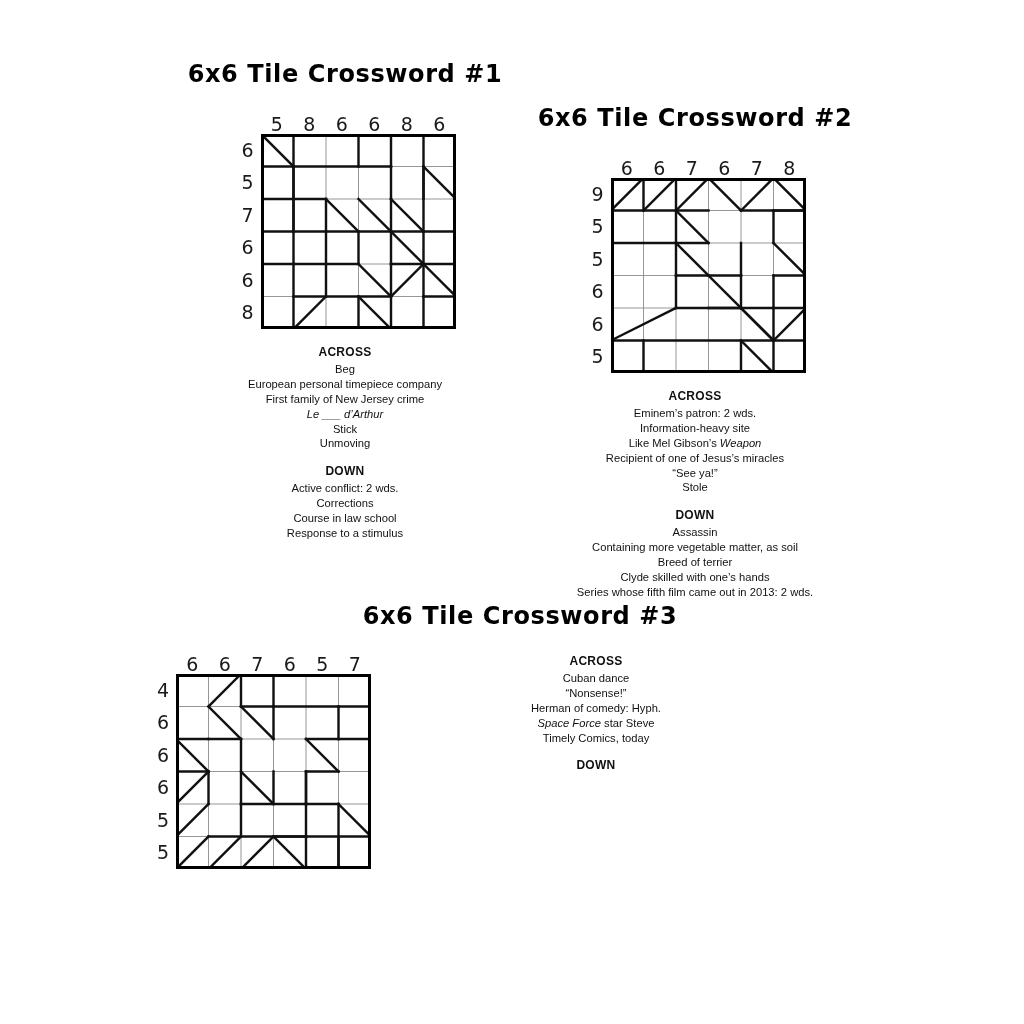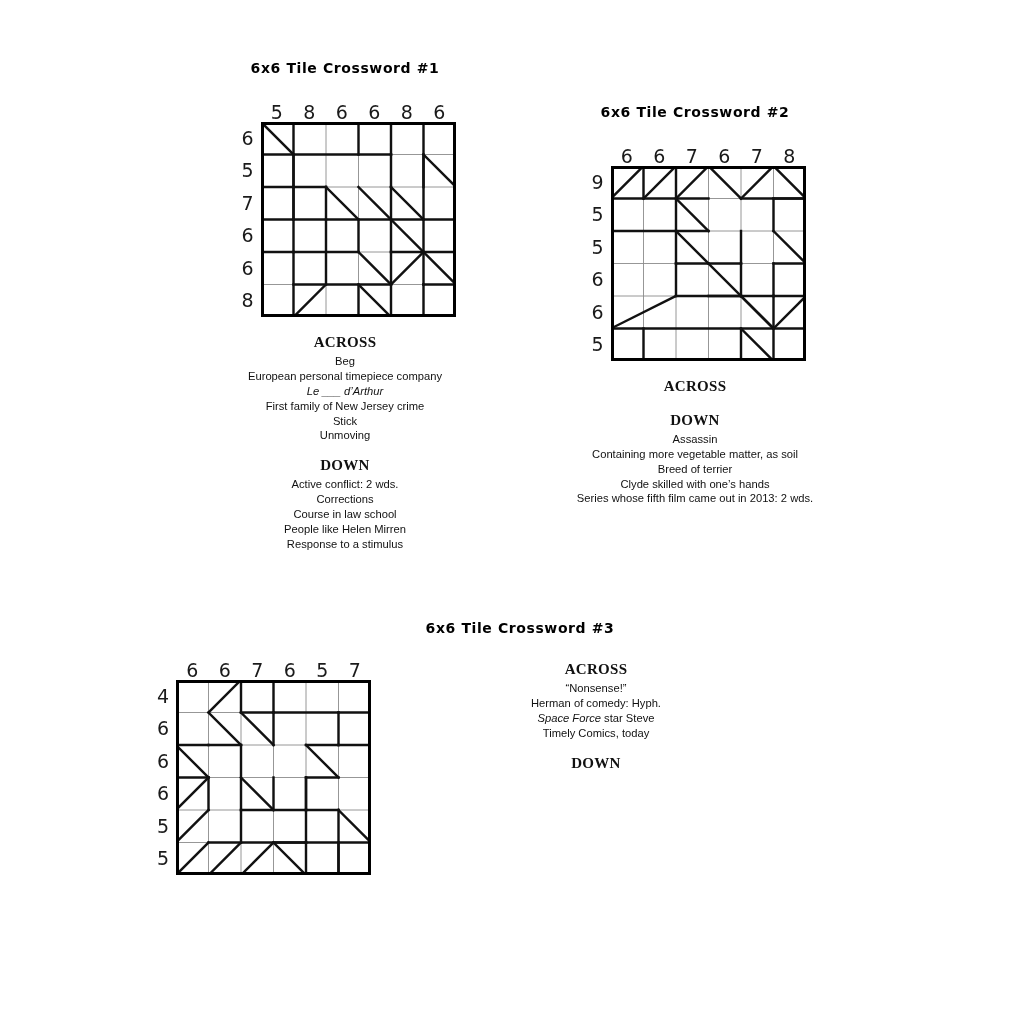--- a/index.html
+++ b/index.html
@@ -21,26 +21,26 @@
     width: 1024px;
     height: 1024px;
   }
 
   
   .puzzle {
     position: absolute;
   }
   #puzzle-1 { left: 150px; top: 60px;  width: 390px; }
   #puzzle-2 { left: 500px; top: 60px;  width: 390px; margin-top: 44px; }
-  #puzzle-3 { left: 150px; top: 620px; width: 740px; }
+  #puzzle-3 { left: 150px; top: 602px; width: 740px; }
 
   .puzzle-title {
     font-family: "DejaVu Sans", sans-serif;
     font-weight: bold;
-    font-size: 14px;
+    font-size: 24px;
     letter-spacing: 0.6px;
     text-align: center;
     color: #000;
     margin: 0 0 18px 0;
     white-space: nowrap;
   }
   #puzzle-3 .puzzle-title { margin-bottom: 16px; }
 
   
   .grid-wrap {
@@ -81,24 +81,23 @@
   
   .clues {
     text-align: center;
     font-size: 11.2px;
     line-height: 1.33;
     color: #111;
     margin-top: 16px;
   }
   .clue-head {
     font-weight: bold;
-    font-size: 15px;
+    font-size: 12px;
     letter-spacing: 0.3px;
     margin-bottom: 1px;
-    font-family: Liberation Serif, serif;
   }
   .clue-list {
     list-style: none;
     margin: 0 0 0 0;
     padding: 0;
   }
   .clue-list li {
     white-space: nowrap;
   }
   .clue-gap { height: 13px; }
@@ -205,32 +204,31 @@
             </g>
             <rect x="0.9" y="0.9" width="118.2" height="118.2" fill="none" stroke="#000000" stroke-width="1.9"></rect>
           </svg>
       </div>
     </div>
     <div class="clues">
       <div class="clue-head">ACROSS</div>
       <ul class="clue-list" id="p1-across">
           <li>Beg</li>
           <li>European personal timepiece company</li>
+          <li>First family of New Jersey crime</li>
           <li><i>Le ___ d’Arthur</i></li>
-          <li>First family of New Jersey crime</li>
           <li>Stick</li>
           <li>Unmoving</li>
         </ul>
       <div class="clue-gap"></div>
       <div class="clue-head">DOWN</div>
       <ul class="clue-list" id="p1-down">
           <li>Active conflict: 2 wds.</li>
           <li>Corrections</li>
           <li>Course in law school</li>
-          <li>People like Helen Mirren</li>
           <li>Response to a stimulus</li>
         </ul>
     </div>
   </section>
 
   <section class="puzzle" id="puzzle-2">
     <h2 class="puzzle-title">6x6 Tile Crossword #2</h2>
     <div class="grid-wrap">
       <div class="grid-area">
         <div class="corner-spacer"></div>
@@ -307,20 +305,28 @@
               <line x1="100" y1="100" x2="100" y2="120"></line>
               <line x1="20" y1="100" x2="20" y2="120"></line>
               <line x1="0" y1="80" x2="0" y2="100"></line>
             </g>
             <rect x="0.9" y="0.9" width="118.2" height="118.2" fill="none" stroke="#000000" stroke-width="1.9"></rect>
           </svg>
       </div>
     </div>
     <div class="clues">
       <div class="clue-head">ACROSS</div>
+      <ul class="clue-list" id="p2-across">
+          <li>Eminem’s patron: 2 wds.</li>
+          <li>Information-heavy site</li>
+          <li>Like Mel Gibson’s <i>Weapon</i></li>
+          <li>Recipient of one of Jesus’s miracles</li>
+          <li>“See ya!”</li>
+          <li>Stole</li>
+        </ul>
       <div class="clue-gap"></div>
       <div class="clue-head">DOWN</div>
       <ul class="clue-list" id="p2-down">
           <li>Assassin</li>
           <li>Containing more vegetable matter, as soil</li>
           <li>Breed of terrier</li>
           <li>Clyde skilled with one’s hands</li>
           <li>Series whose fifth film came out in 2013: 2 wds.</li>
         </ul>
     </div>
@@ -405,20 +411,21 @@
                 <line x1="40" y1="80" x2="40" y2="100"></line>
                 <line x1="80" y1="60" x2="80" y2="80"></line>
               </g>
               <rect x="0.9" y="0.9" width="118.2" height="118.2" fill="none" stroke="#000000" stroke-width="1.9"></rect>
             </svg>
         </div>
       </div>
       <div class="clues">
         <div class="clue-head">ACROSS</div>
         <ul class="clue-list" id="p3-across">
+            <li>Cuban dance</li>
             <li>“Nonsense!”</li>
             <li>Herman of comedy: Hyph.</li>
             <li><i>Space Force</i> star Steve</li>
             <li>Timely Comics, today</li>
           </ul>
         <div class="clue-gap"></div>
         <div class="clue-head">DOWN</div>
       </div>
     </div>
   </section>

